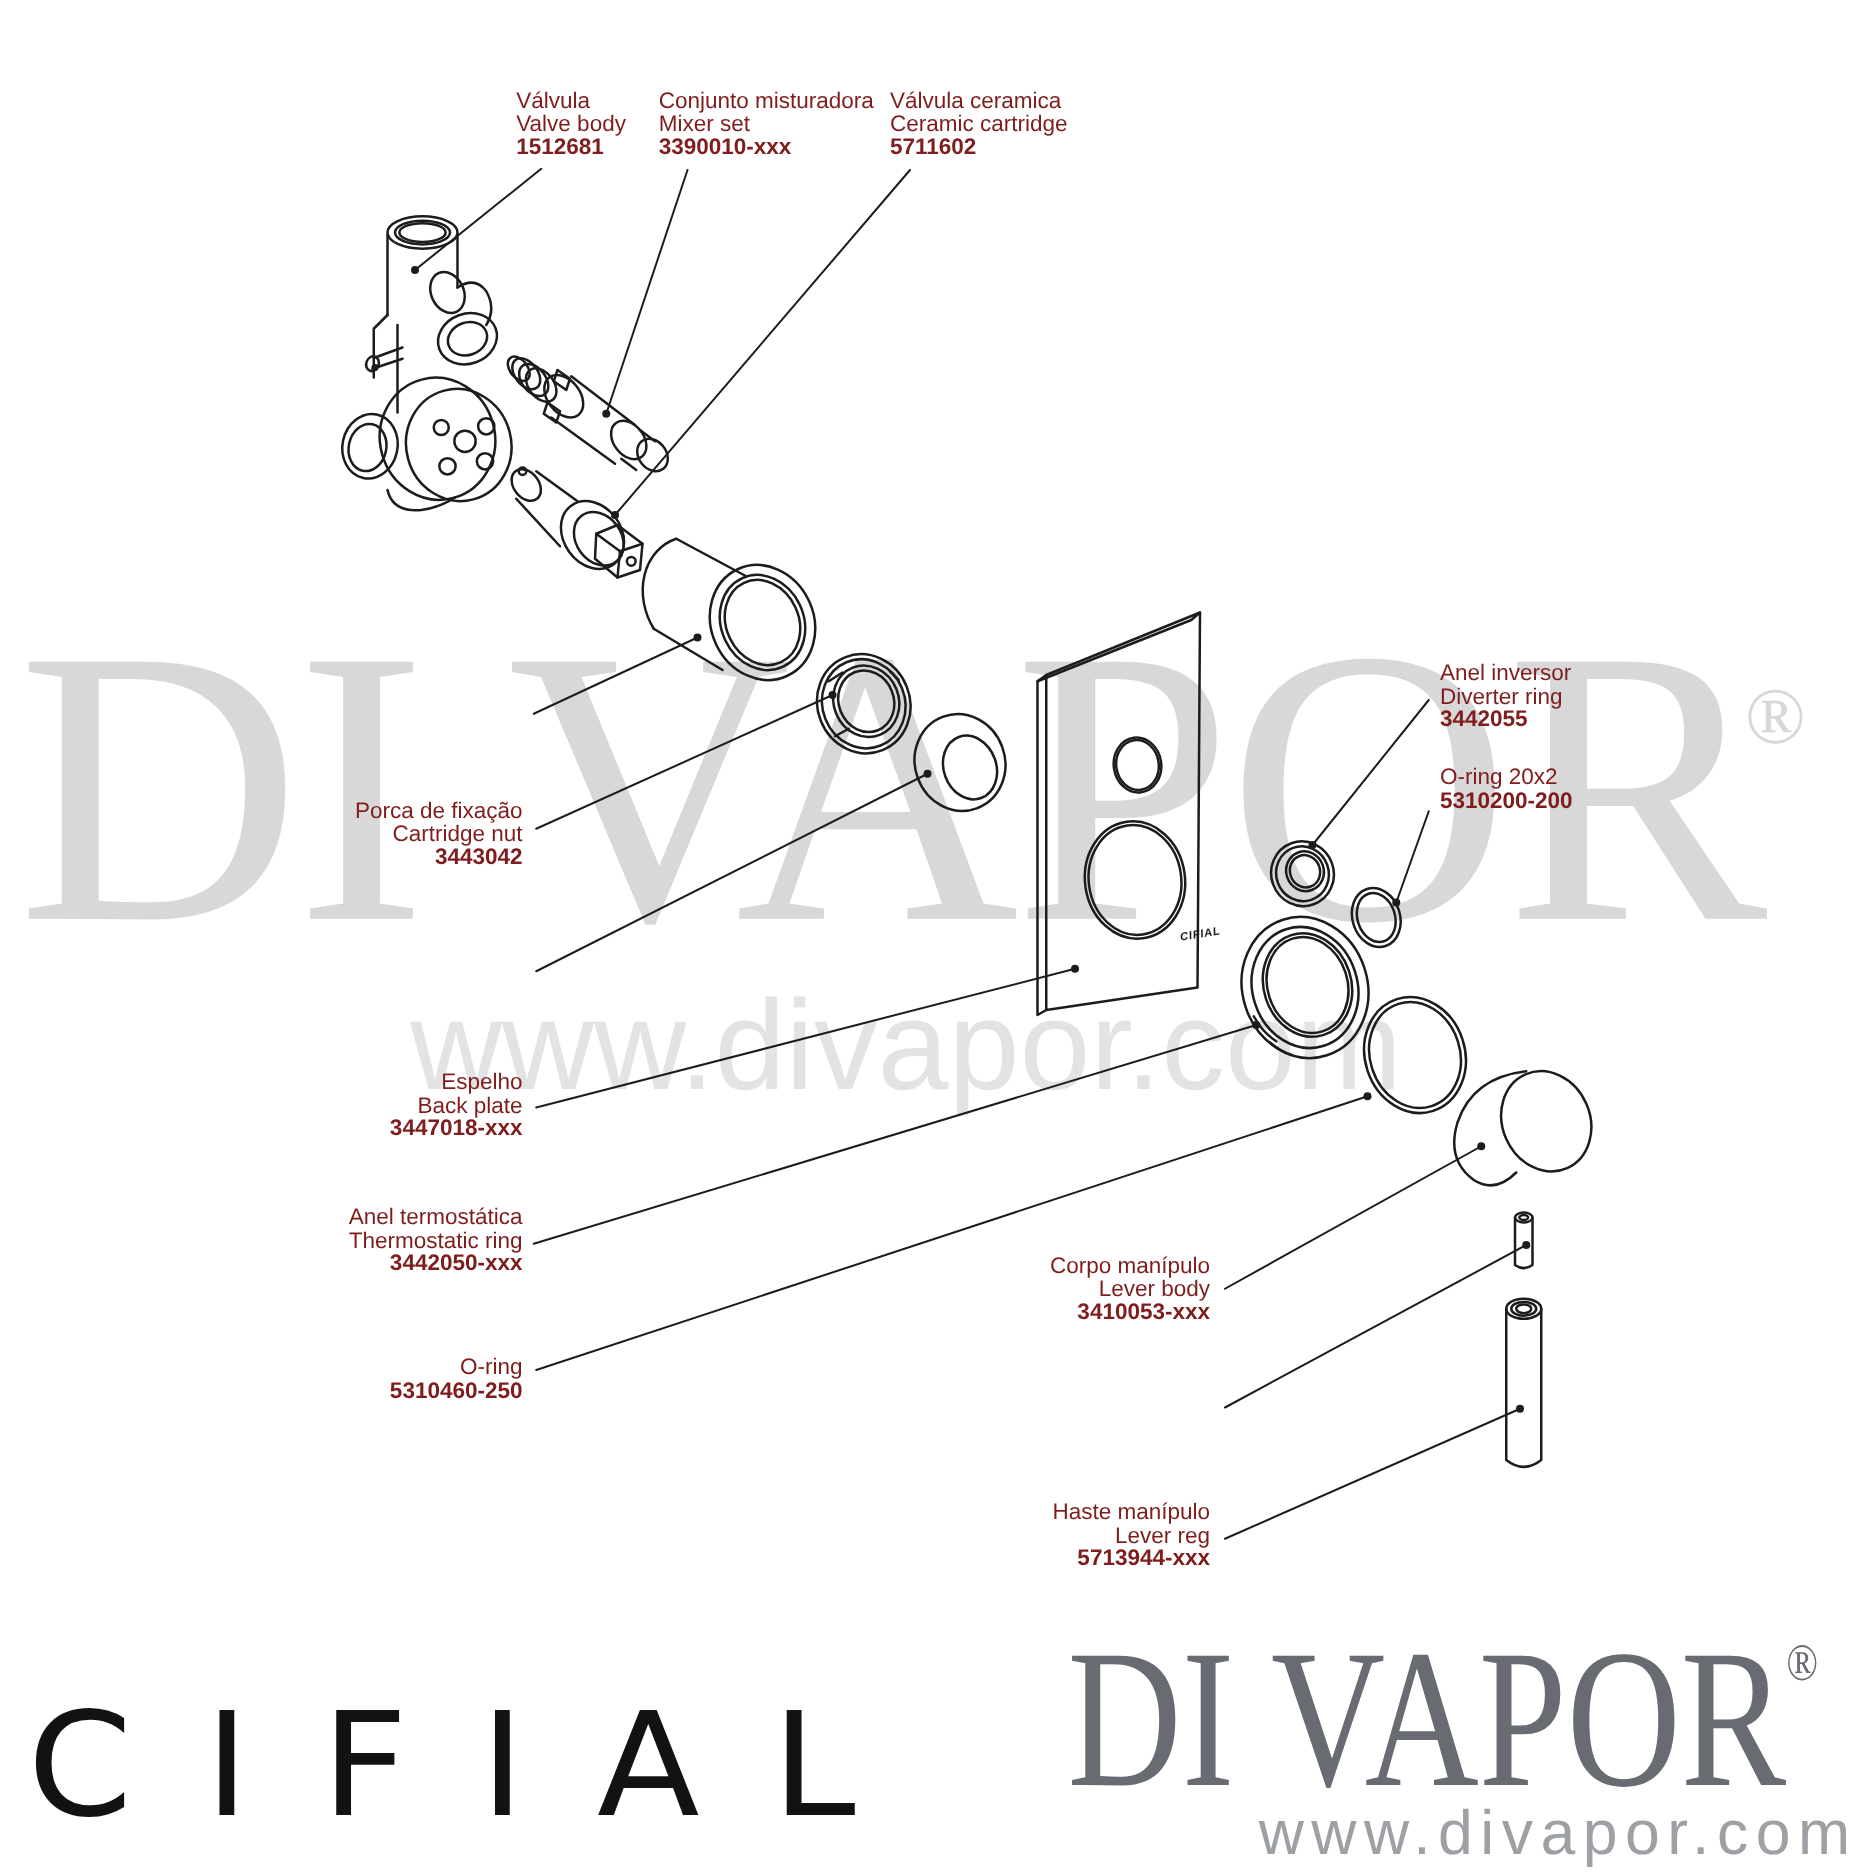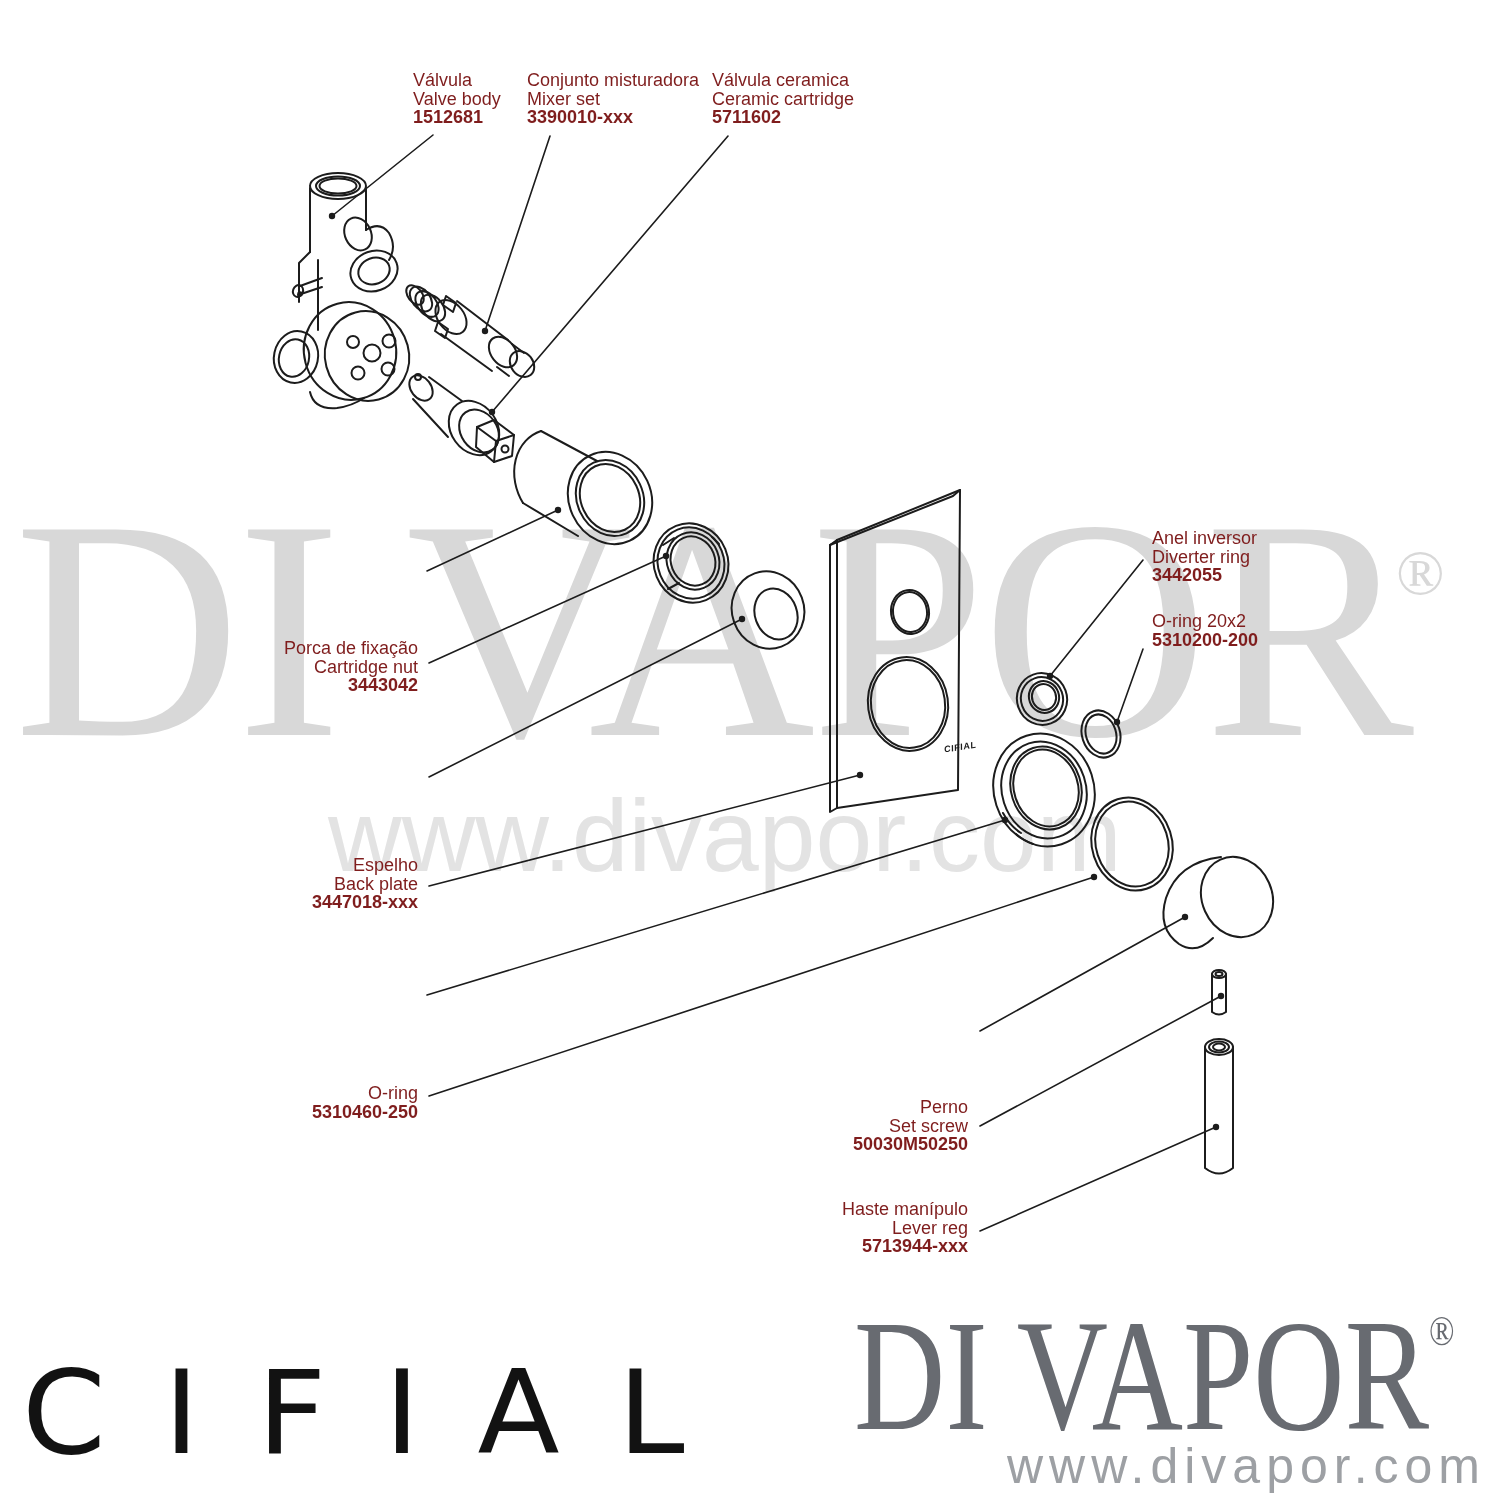--- a/index.html
+++ b/index.html
@@ -240,39 +240,44 @@
   <div class="lbl lbl-left" style="top:639px;">
     <span>Porca de fixação</span>
     <span>Cartridge nut</span>
     <span class="code">3443042</span>
   </div>
   <div class="lbl lbl-left" style="top:856px;">
     <span>Espelho</span>
     <span>Back plate</span>
     <span class="code">3447018-xxx</span>
   </div>
+  <div class="lbl lbl-left" style="top:964px;">
+    <span>Anel termostática</span>
+    <span>Thermostatic ring</span>
+    <span class="code">3442050-xxx</span>
+  </div>
   <div class="lbl lbl-left" style="top:1084px;">
     <span>O-ring</span>
     <span class="code">5310460-250</span>
   </div>
 
   <div class="lbl lbl-right" style="top:529px;">
     <span>Anel inversor</span>
     <span>Diverter ring</span>
     <span class="code">3442055</span>
   </div>
   <div class="lbl lbl-right" style="top:612px;">
     <span>O-ring 20x2</span>
     <span class="code">5310200-200</span>
   </div>
 
-  <div class="lbl lbl-br" style="top:1098px;">
-    <span>Perno</span>
-    <span>Set screw</span>
-    <span class="code">50030M50250</span>
+  <div class="lbl lbl-br" style="top:1003px;">
+    <span>Corpo manípulo</span>
+    <span>Lever body</span>
+    <span class="code">3410053-xxx</span>
   </div>
   <div class="lbl lbl-br" style="top:1200px;">
     <span>Haste manípulo</span>
     <span>Lever reg</span>
     <span class="code">5713944-xxx</span>
   </div>
 
   <div class="cifial-logo">CIFIAL</div>
   <div class="dv-logo"><span>DI VAPOR</span><span class="reg">®</span></div>
   <div class="dv-url">www.divapor.com</div>

